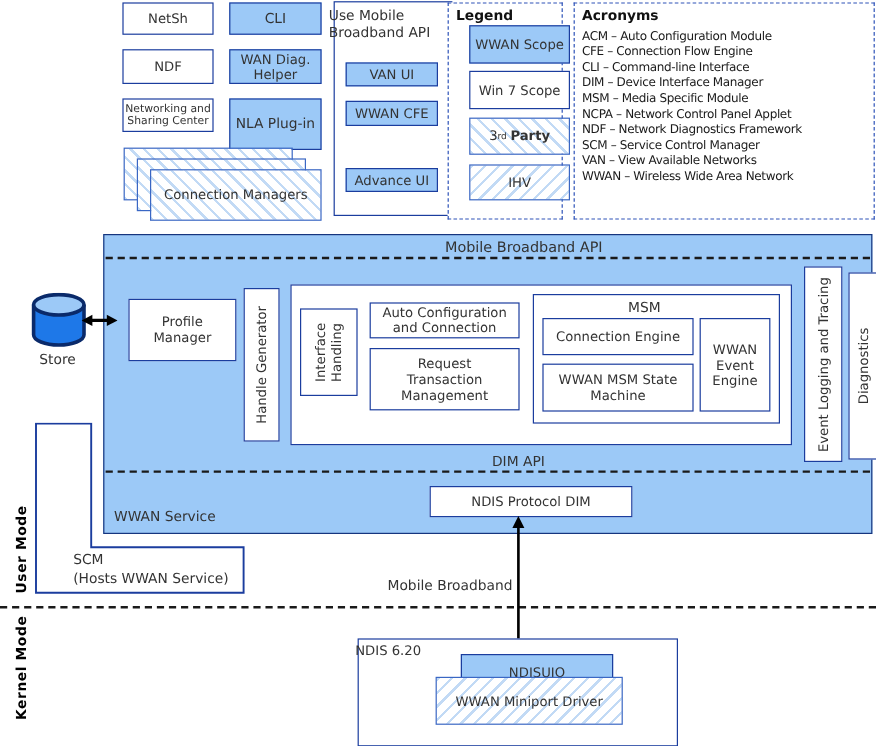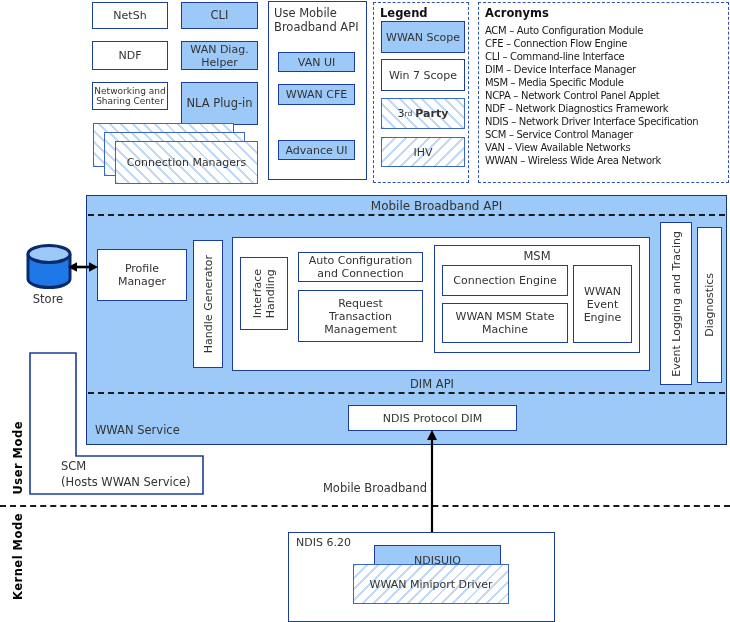--- a/index.html
+++ b/index.html
@@ -1,20 +1,20 @@
 <!DOCTYPE html>
 <html><head>
 <meta charset="utf-8">
 <style>
   html,body{margin:0;padding:0;background:#fff;}
   #stage{position:relative;width:730px;height:622px;background:#fff;overflow:hidden;
          font-family:"DejaVu Sans","Liberation Sans",sans-serif;color:#333;}
   .box{position:absolute;border:1.4px solid #1B3D9E;background:#fff;display:flex;
        align-items:center;justify-content:center;text-align:center;
-       font-size:11px;line-height:13px;color:#333;box-sizing:border-box;}
+       font-size:11px;line-height:13px;color:#333;box-sizing:border-box;margin-left:10px;}
   .blue{background:#9CC9F7;}
   .hatchF{background:repeating-linear-gradient(45deg,#C2DAF5 0,#C2DAF5 2px,#fff 2px,#fff 8px);border-color:#3A67C4;}
   .hatchB{background:repeating-linear-gradient(135deg,#C2DAF5 0,#C2DAF5 2px,#fff 2px,#fff 8px);border-color:#3A67C4;}
   .pre{white-space:pre;}
   .dashedbox{position:absolute;border:1.6px dashed #2E53B8;background:#fff;box-sizing:border-box;}
   .grouptitle{position:absolute;font-weight:bold;font-size:11.5px;color:#111;}
   .label{position:absolute;font-size:11.5px;color:#333;}
   .vspan{writing-mode:vertical-rl;transform:rotate(180deg);white-space:pre;text-align:center;}
   .vlabel{position:absolute;display:flex;align-items:center;justify-content:center;
           font-weight:bold;font-size:11.5px;color:#000;}
@@ -68,21 +68,20 @@
   <div class="dashedbox" style="left:478px;top:2px;width:251px;height:181px;"></div>
   <div class="grouptitle" style="left:485px;top:6px;">Acronyms</div>
   <div class="acr">
     <div>ACM – Auto Configuration Module</div>
     <div>CFE – Connection Flow Engine</div>
     <div>CLI – Command-line Interface</div>
     <div>DIM – Device Interface Manager</div>
     <div>MSM – Media Specific Module</div>
     <div>NCPA – Network Control Panel Applet</div>
     <div>NDF – Network Diagnostics Framework</div>
-    <div>NDIS – Network Driver Interface Specification</div>
     <div>SCM – Service Control Manager</div>
     <div>VAN – View Available Networks</div>
     <div>WWAN – Wireless Wide Area Network</div>
   </div>
 
   <div class="mainbox"></div>
   <div class="label" style="left:146px;top:199px;width:581px;text-align:center;font-size:12px;">Mobile Broadband API</div>
   <div class="bdash" style="left:88px;top:214px;width:637px;"></div>
 
   <div class="box pre" style="left:97px;top:249px;width:90px;height:52px;">Profile

